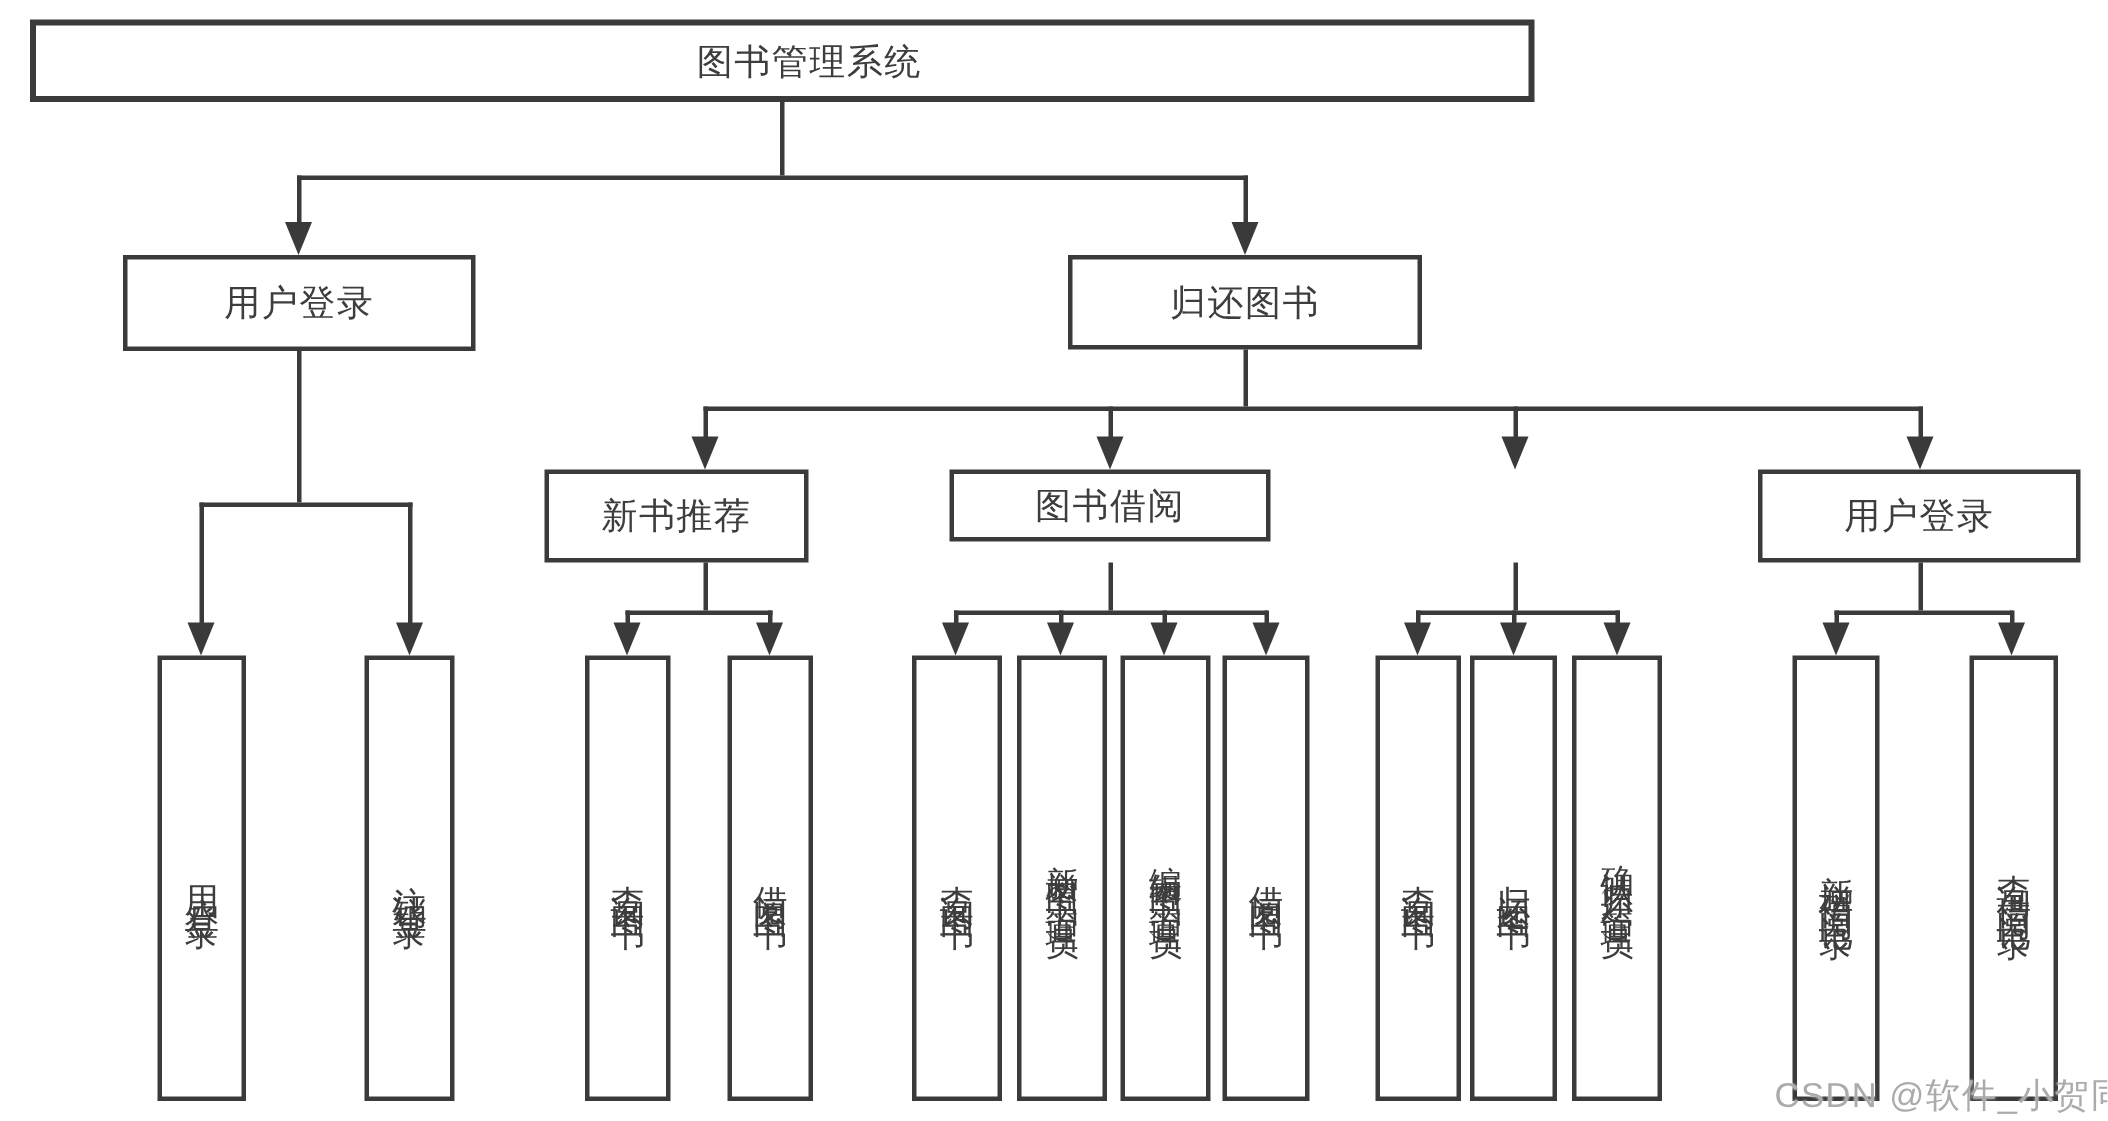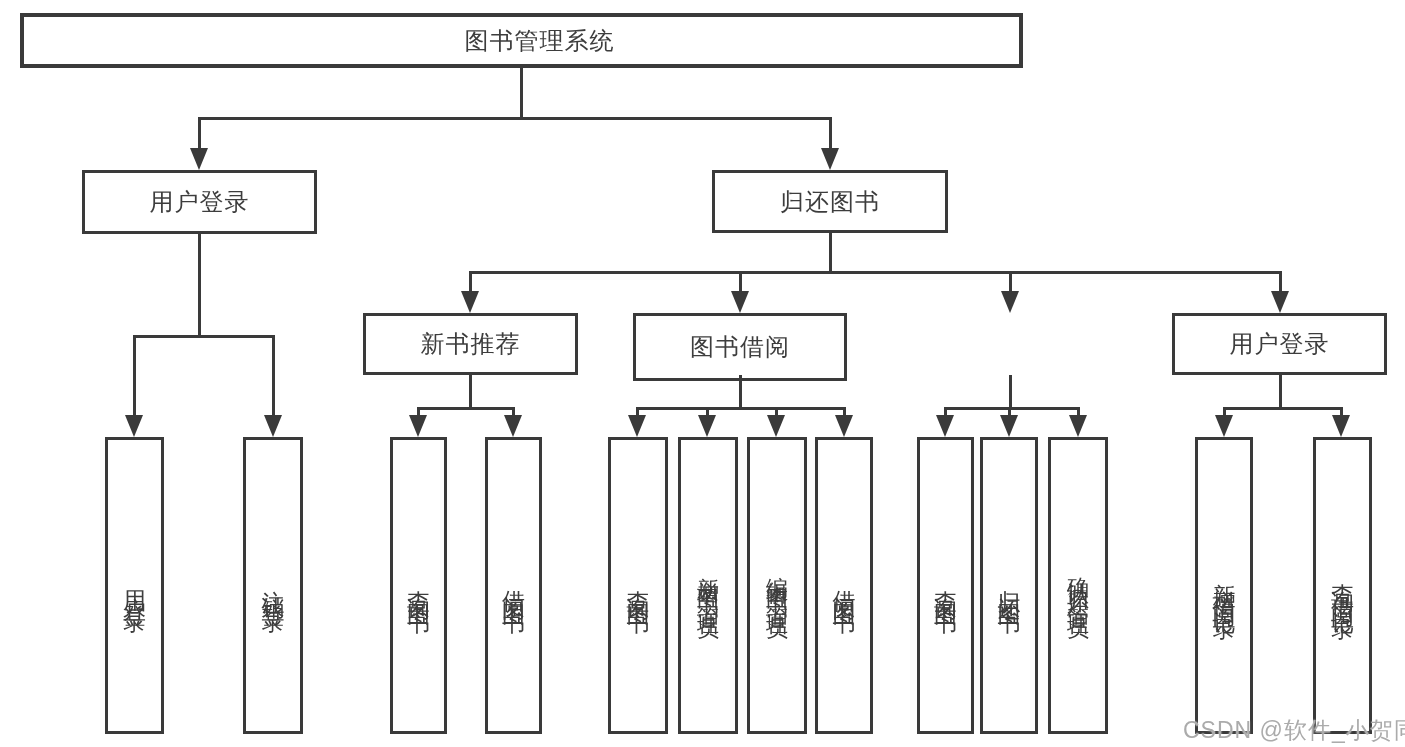--- a/index.html
+++ b/index.html
@@ -44,25 +44,25 @@
   </div>
 
   <div class="box" style="left:82px;top:170px;width:235px;height:64px;">
     <span class="hlabel">用户登录</span>
   </div>
 
   <div class="box" style="left:712px;top:170px;width:236px;height:63px;">
     <span class="hlabel">归还图书</span>
   </div>
 
-  <div class="box" style="left:363px;top:313px;width:215px;height:62px;justify-content:center;">
+  <div class="box" style="left:363px;top:313px;width:176px;height:62px;justify-content:center;">
     <span class="hlabel">新书推荐</span>
   </div>
 
-  <div class="box" style="left:633px;top:313px;width:214px;height:68px;">
+  <div class="box" style="left:633px;top:313px;width:214px;height:48px;">
     <span class="hlabel">图书借阅</span>
   </div>
 
 
   <div class="box" style="left:1172px;top:313px;width:215px;height:62px;">
     <span class="hlabel">用户登录</span>
   </div>
 
   <div class="box vbox" style="left:105px;width:59px;">
     <span class="vlabel">用户登录</span>

